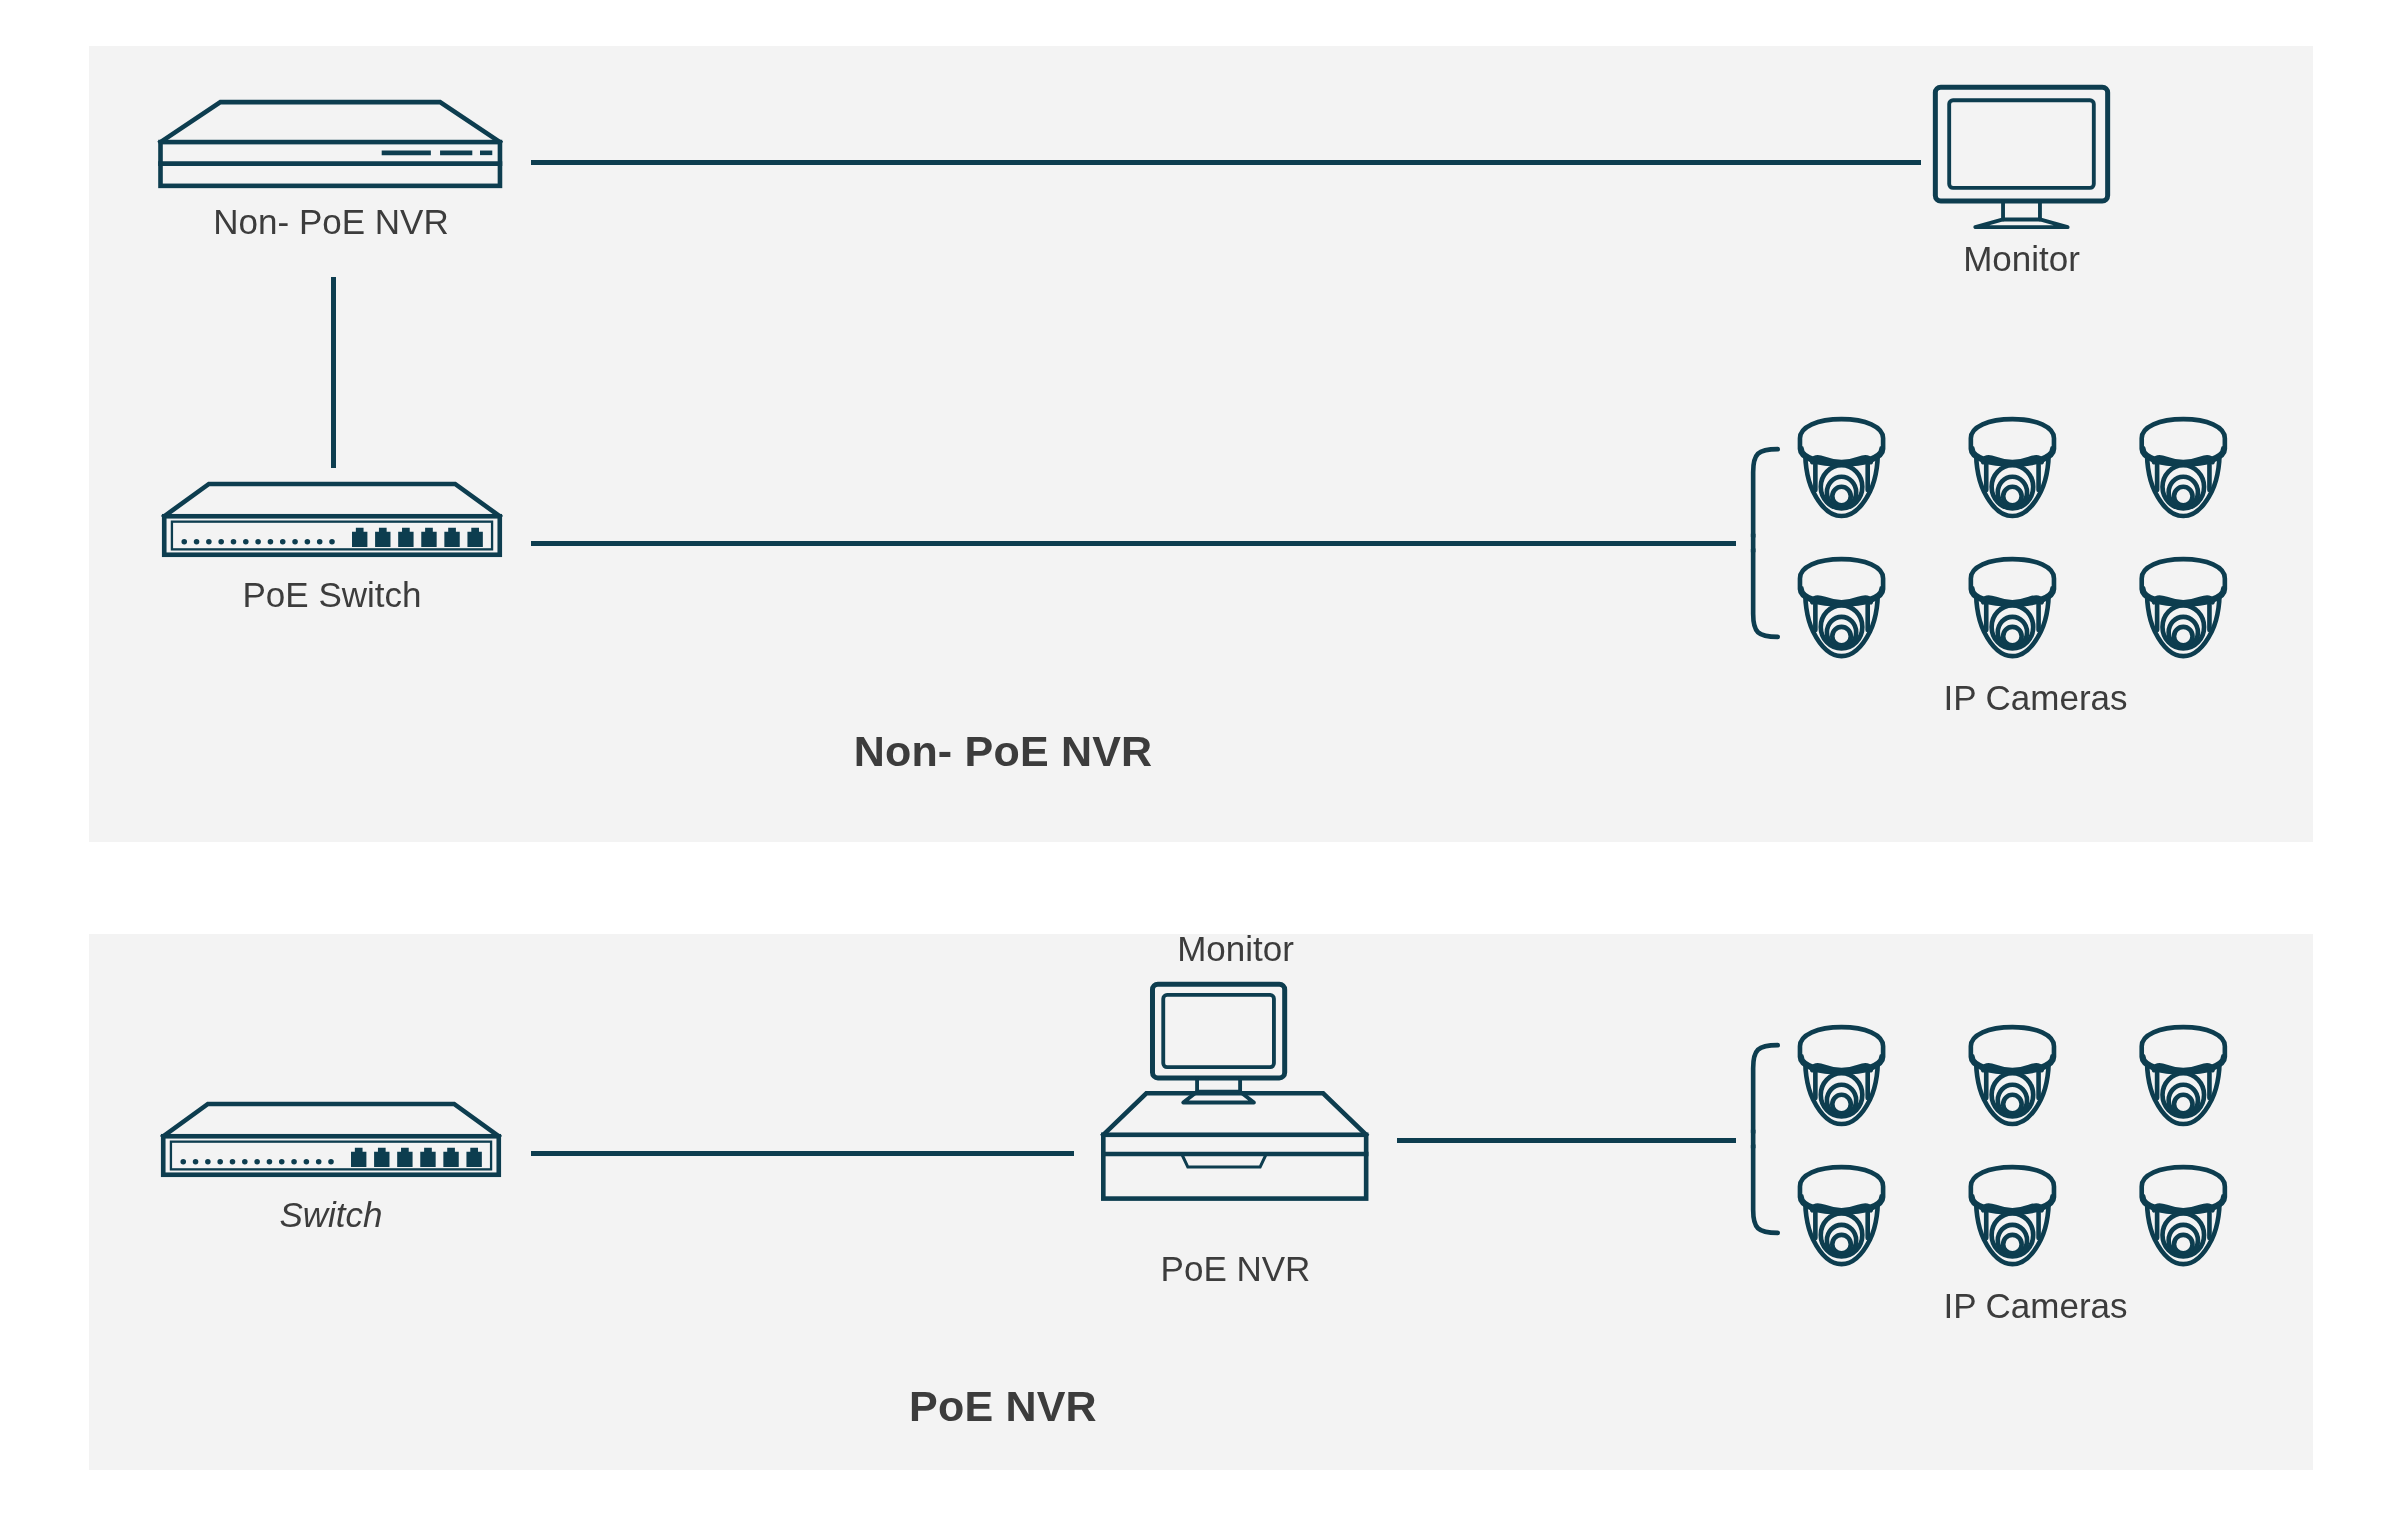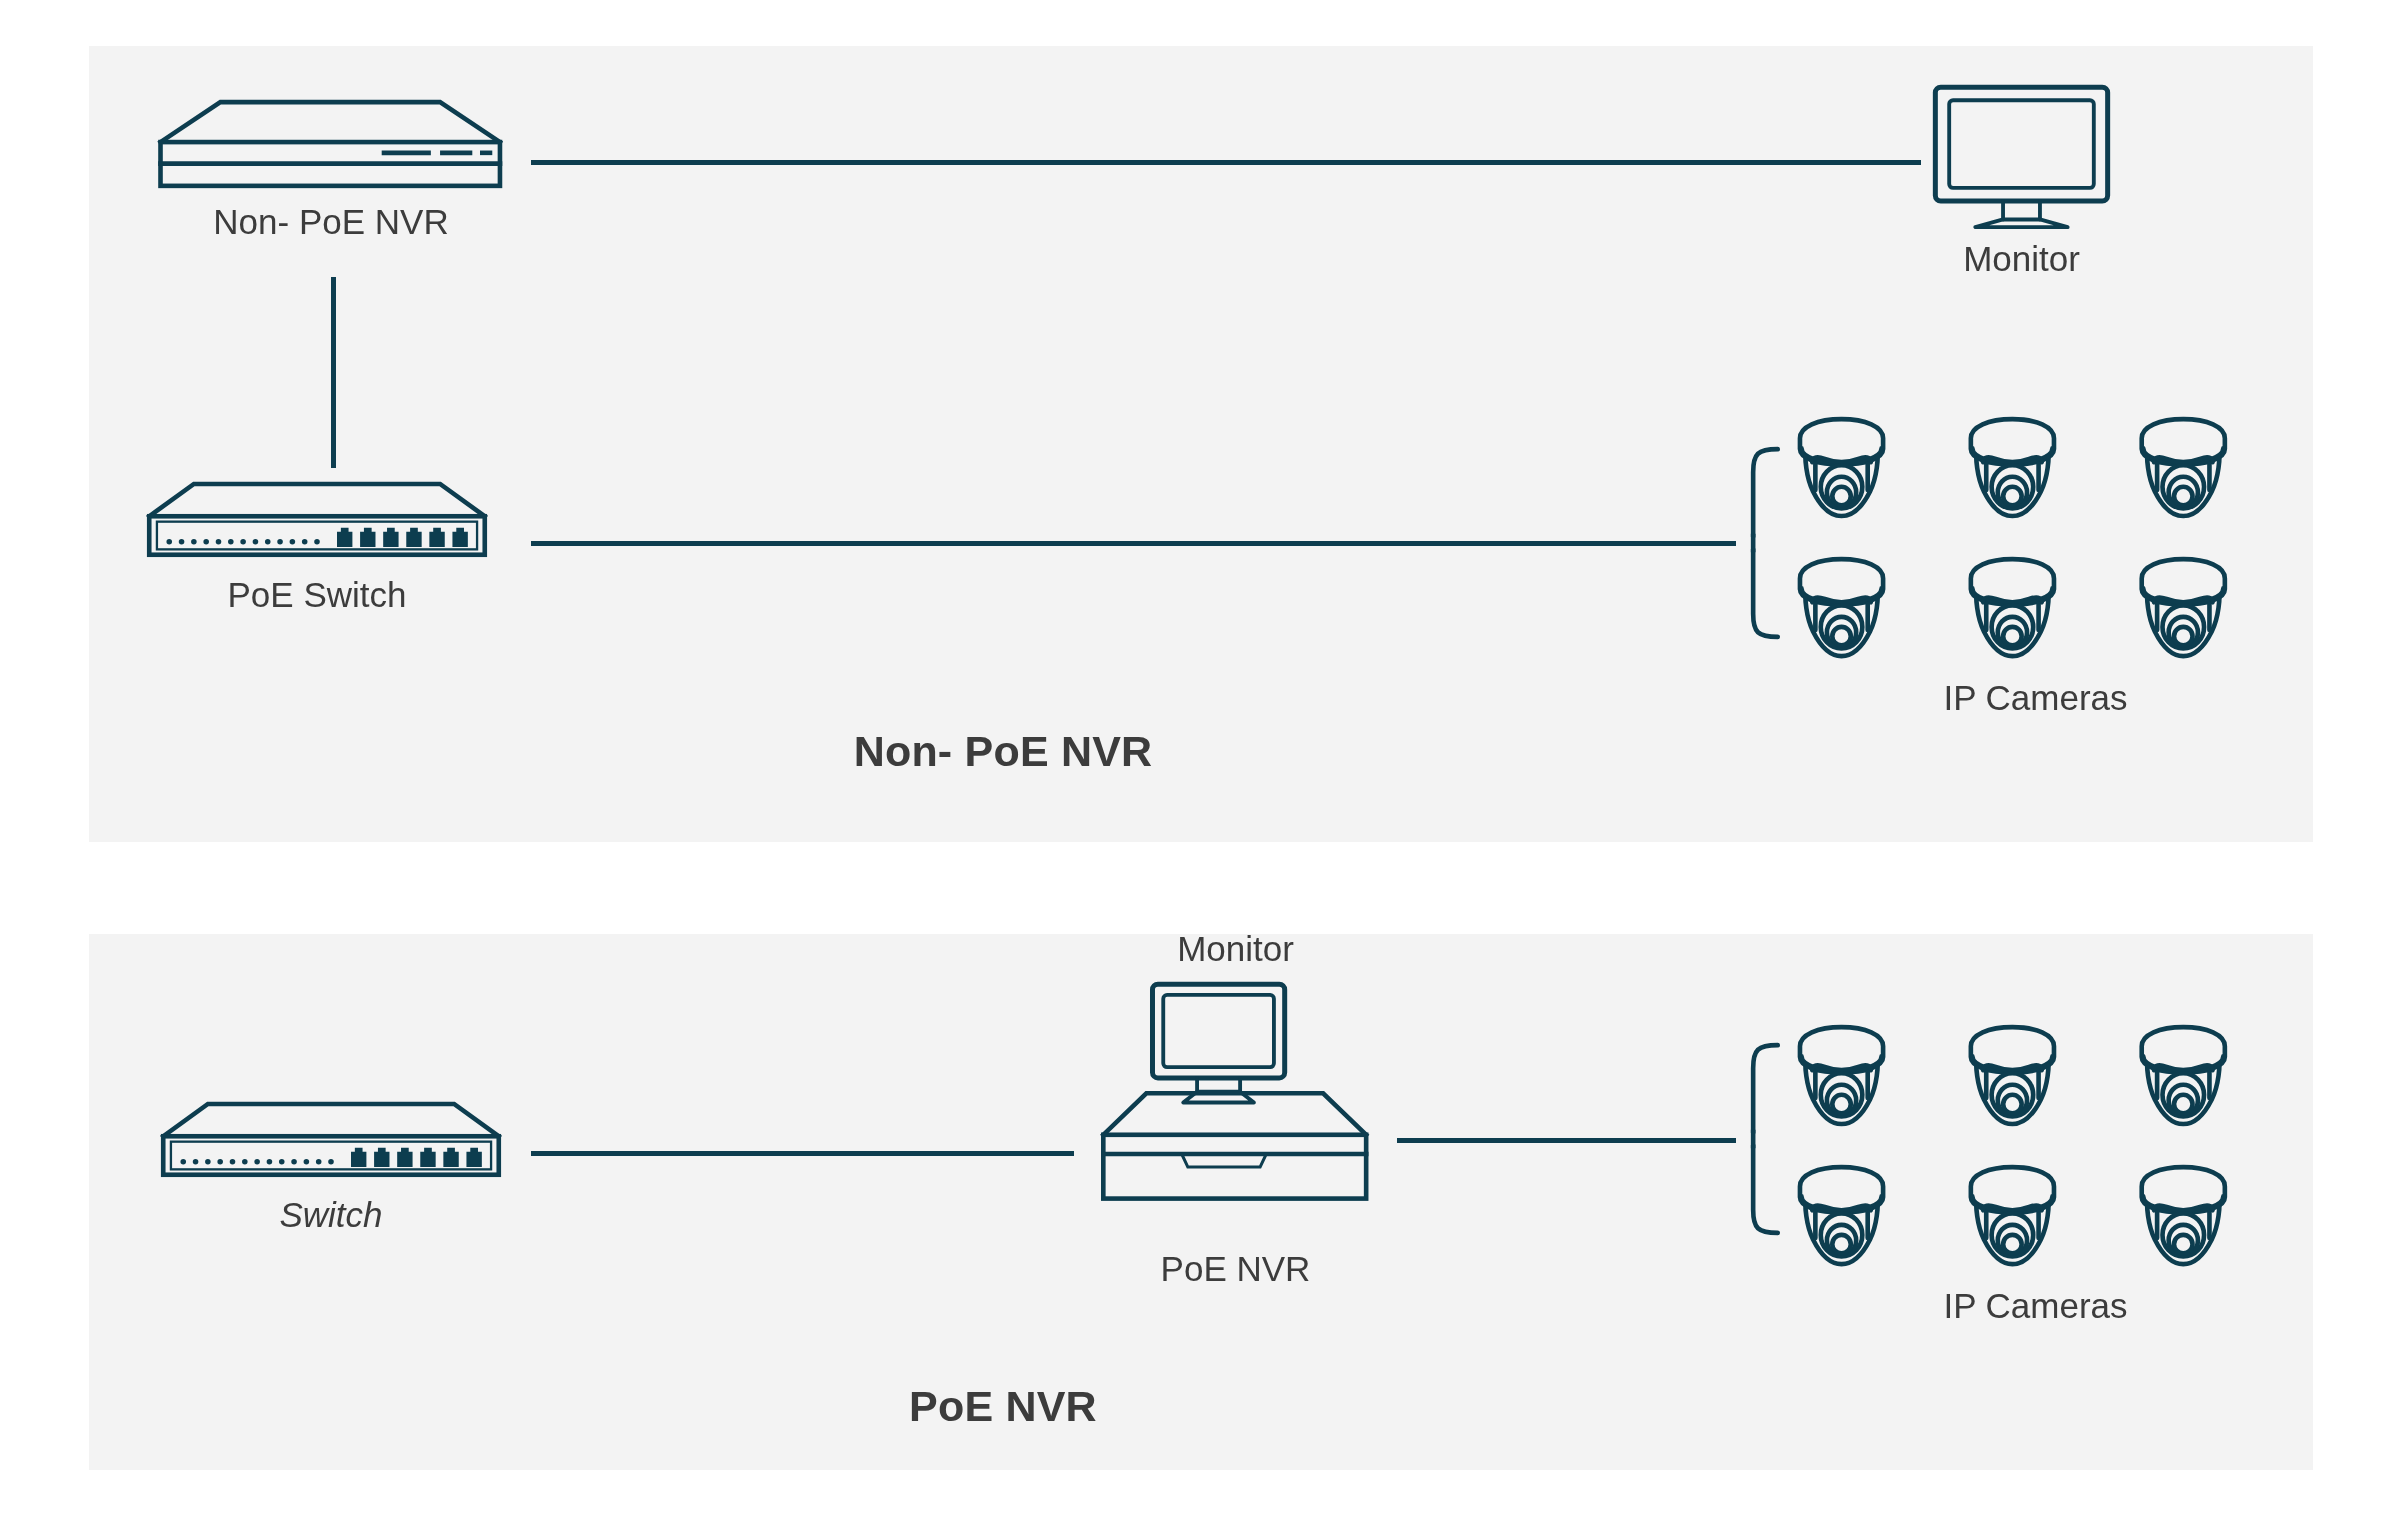--- a/index.html
+++ b/index.html
@@ -88,21 +88,21 @@
       </g>
       <g stroke="#0d3d4f" stroke-width="6" stroke-linecap="butt">
         <line x1="296" y1="74" x2="360" y2="74"></line>
         <line x1="372" y1="74" x2="414" y2="74"></line>
         <line x1="424" y1="74" x2="440" y2="74"></line>
       </g>
     </svg>
     <div class="node-label" style="top:106px;">Non- PoE NVR</div>
   </div>
 
-  <div class="node" style="left:140px; top:476px; width:354px; height:89px;">
+  <div class="node" style="left:155px; top:476px; width:354px; height:89px;">
     <svg width="354" height="89" viewBox="0 0 460 115">
       <g fill="none" stroke="#0d3d4f" stroke-width="6" stroke-linejoin="miter" stroke-linecap="square">
         <path d="M12 52 L70 10 L390 10 L448 52"></path>
         <rect x="12" y="52" width="436" height="50"></rect>
         <rect x="22" y="59" width="416" height="36" stroke-width="3"></rect>
       </g>
       <g fill="#0d3d4f">
         <circle cx="38" cy="85" r="3.6"></circle>
           <circle cx="54" cy="85" r="3.6"></circle>
         <circle cx="70" cy="85" r="3.6"></circle>

